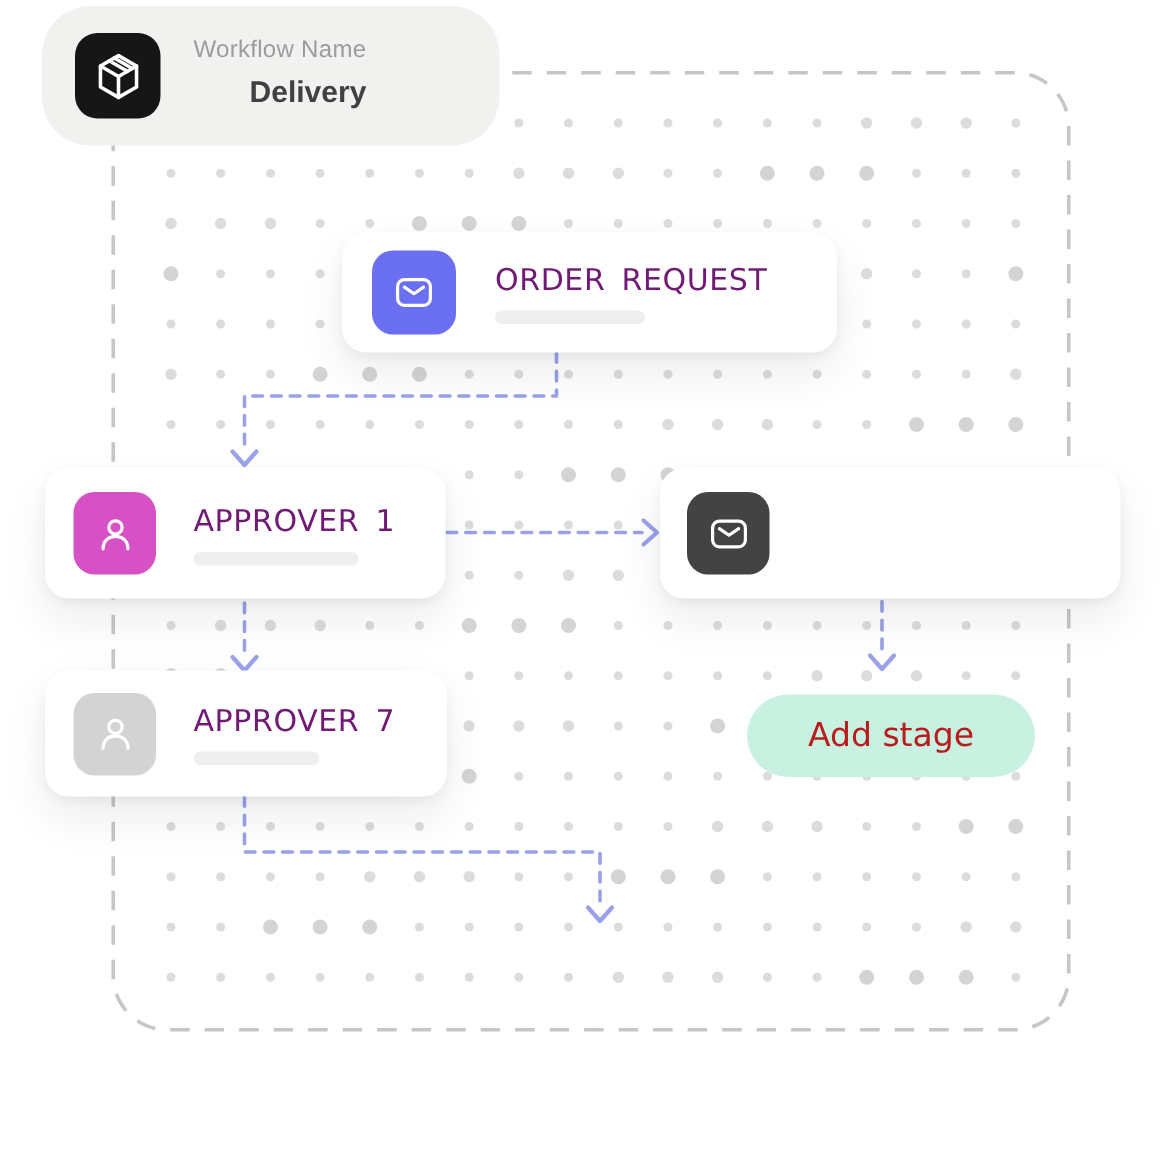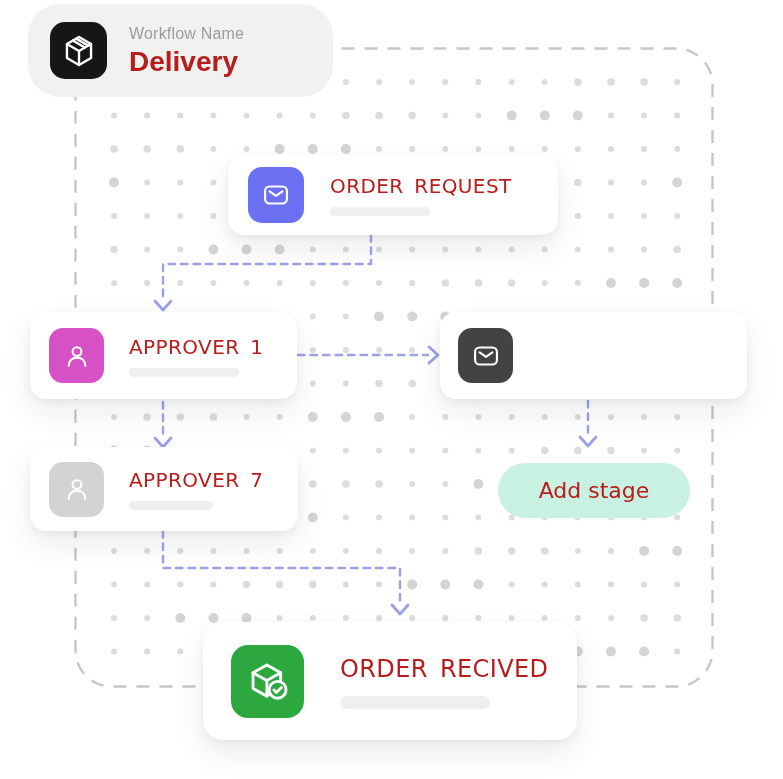--- a/index.html
+++ b/index.html
@@ -14,33 +14,33 @@
     position:absolute;background:#ffffff;border-radius:16px;z-index:2;
     display:flex;align-items:center;
     box-shadow:0 14px 30px rgba(25,25,46,.08),0 3px 8px rgba(25,25,46,.05);
   }
   .icon-box{
     display:flex;align-items:center;justify-content:center;
     border-radius:14px;flex:none;
   }
   .stage-text{display:flex;flex-direction:column;}
   .stage-title{
-    font-weight:500;color:#b91c1c;letter-spacing:.4px;word-spacing:4px;
+    font-weight:500;color:#701a75;letter-spacing:.4px;word-spacing:4px;
     line-height:24px;white-space:nowrap;
   }
   .bar{background:#efefef;border-radius:7px;}
   .header-card{
     position:absolute;left:28px;top:4px;width:305px;height:93px;
     background:#f1f1ef;border-radius:32px;display:flex;align-items:center;z-index:2;
   }
   .header-texts{display:flex;flex-direction:column;margin-left:22px;}
   .header-label{font-size:16px;color:#9c9c9c;line-height:20px;letter-spacing:.2px;
     font-family:"Liberation Sans",sans-serif;}
-  .header-name{font-size:28px;font-weight:700;color:#b91c1c;line-height:30px;margin-top:3px;
-    font-family:"Liberation Sans",sans-serif;}
+  .header-name{font-size:20px;font-weight:700;color:#404040;line-height:30px;margin-top:3px;
+    font-family:"Liberation Sans",sans-serif;text-align:right;}
   .add-stage{
     position:absolute;left:498px;top:463px;width:192px;height:55px;border-radius:28px;
     display:flex;align-items:center;justify-content:center;z-index:2;border:none;
     font-size:22px;font-family:"DejaVu Sans","Liberation Sans",sans-serif;cursor:pointer;
   }
 </style>
 </head>
 <body>
 
 <div class="canvas">
@@ -444,29 +444,14 @@
       </svg>
     </span>
     <div class="stage-text" style="margin-left:25px">
       <span class="stage-title" style="font-size:20px">APPROVER 7</span>
       <span class="bar" style="width:84px;height:9px;margin-top:9px"></span>
     </div>
   </div>
 
   <button class="add-stage" style="background: rgb(201, 241, 226); --bg: #c9f1e2; color: #b91c1c;">Add stage</button>
 
-  <div class="card" style="left:203px;top:622px;width:374px;height:118px;border-radius:20px">
-    <span class="icon-box" style="width: 73px; height: 73px; margin-left: 28px; border-radius: 17px; background: rgb(44, 168, 63); --bg: #2ca83f;">
-      <svg width="46" height="46" viewBox="0 0 24 24" fill="none" stroke="#ffffff" stroke-width="1.5" stroke-linejoin="round" stroke-linecap="round">
-        <path d="M11.4 3.6 L18.6 7.7 L11.4 11.8 L4.2 7.7 Z"></path>
-        <path d="M4.2 7.7 L4.2 15.9 L11.4 20 L11.4 11.8"></path>
-        <path d="M18.6 7.7 L18.6 13 L11.4 20"></path>
-        <circle cx="17" cy="16.6" r="4.4" style="fill:var(--bg)" stroke-width="1.5"></circle>
-        <path d="M15.1 16.7 L16.4 18 L19 15.4"></path>
-      </svg>
-    </span>
-    <div class="stage-text" style="margin-left:36px">
-      <span class="stage-title" style="font-size:24px;line-height:30px">ORDER RECIVED</span>
-      <span class="bar" style="width:150px;height:13px;margin-top:12px"></span>
-    </div>
-  </div>
 
 </div>
 
 </body></html>

